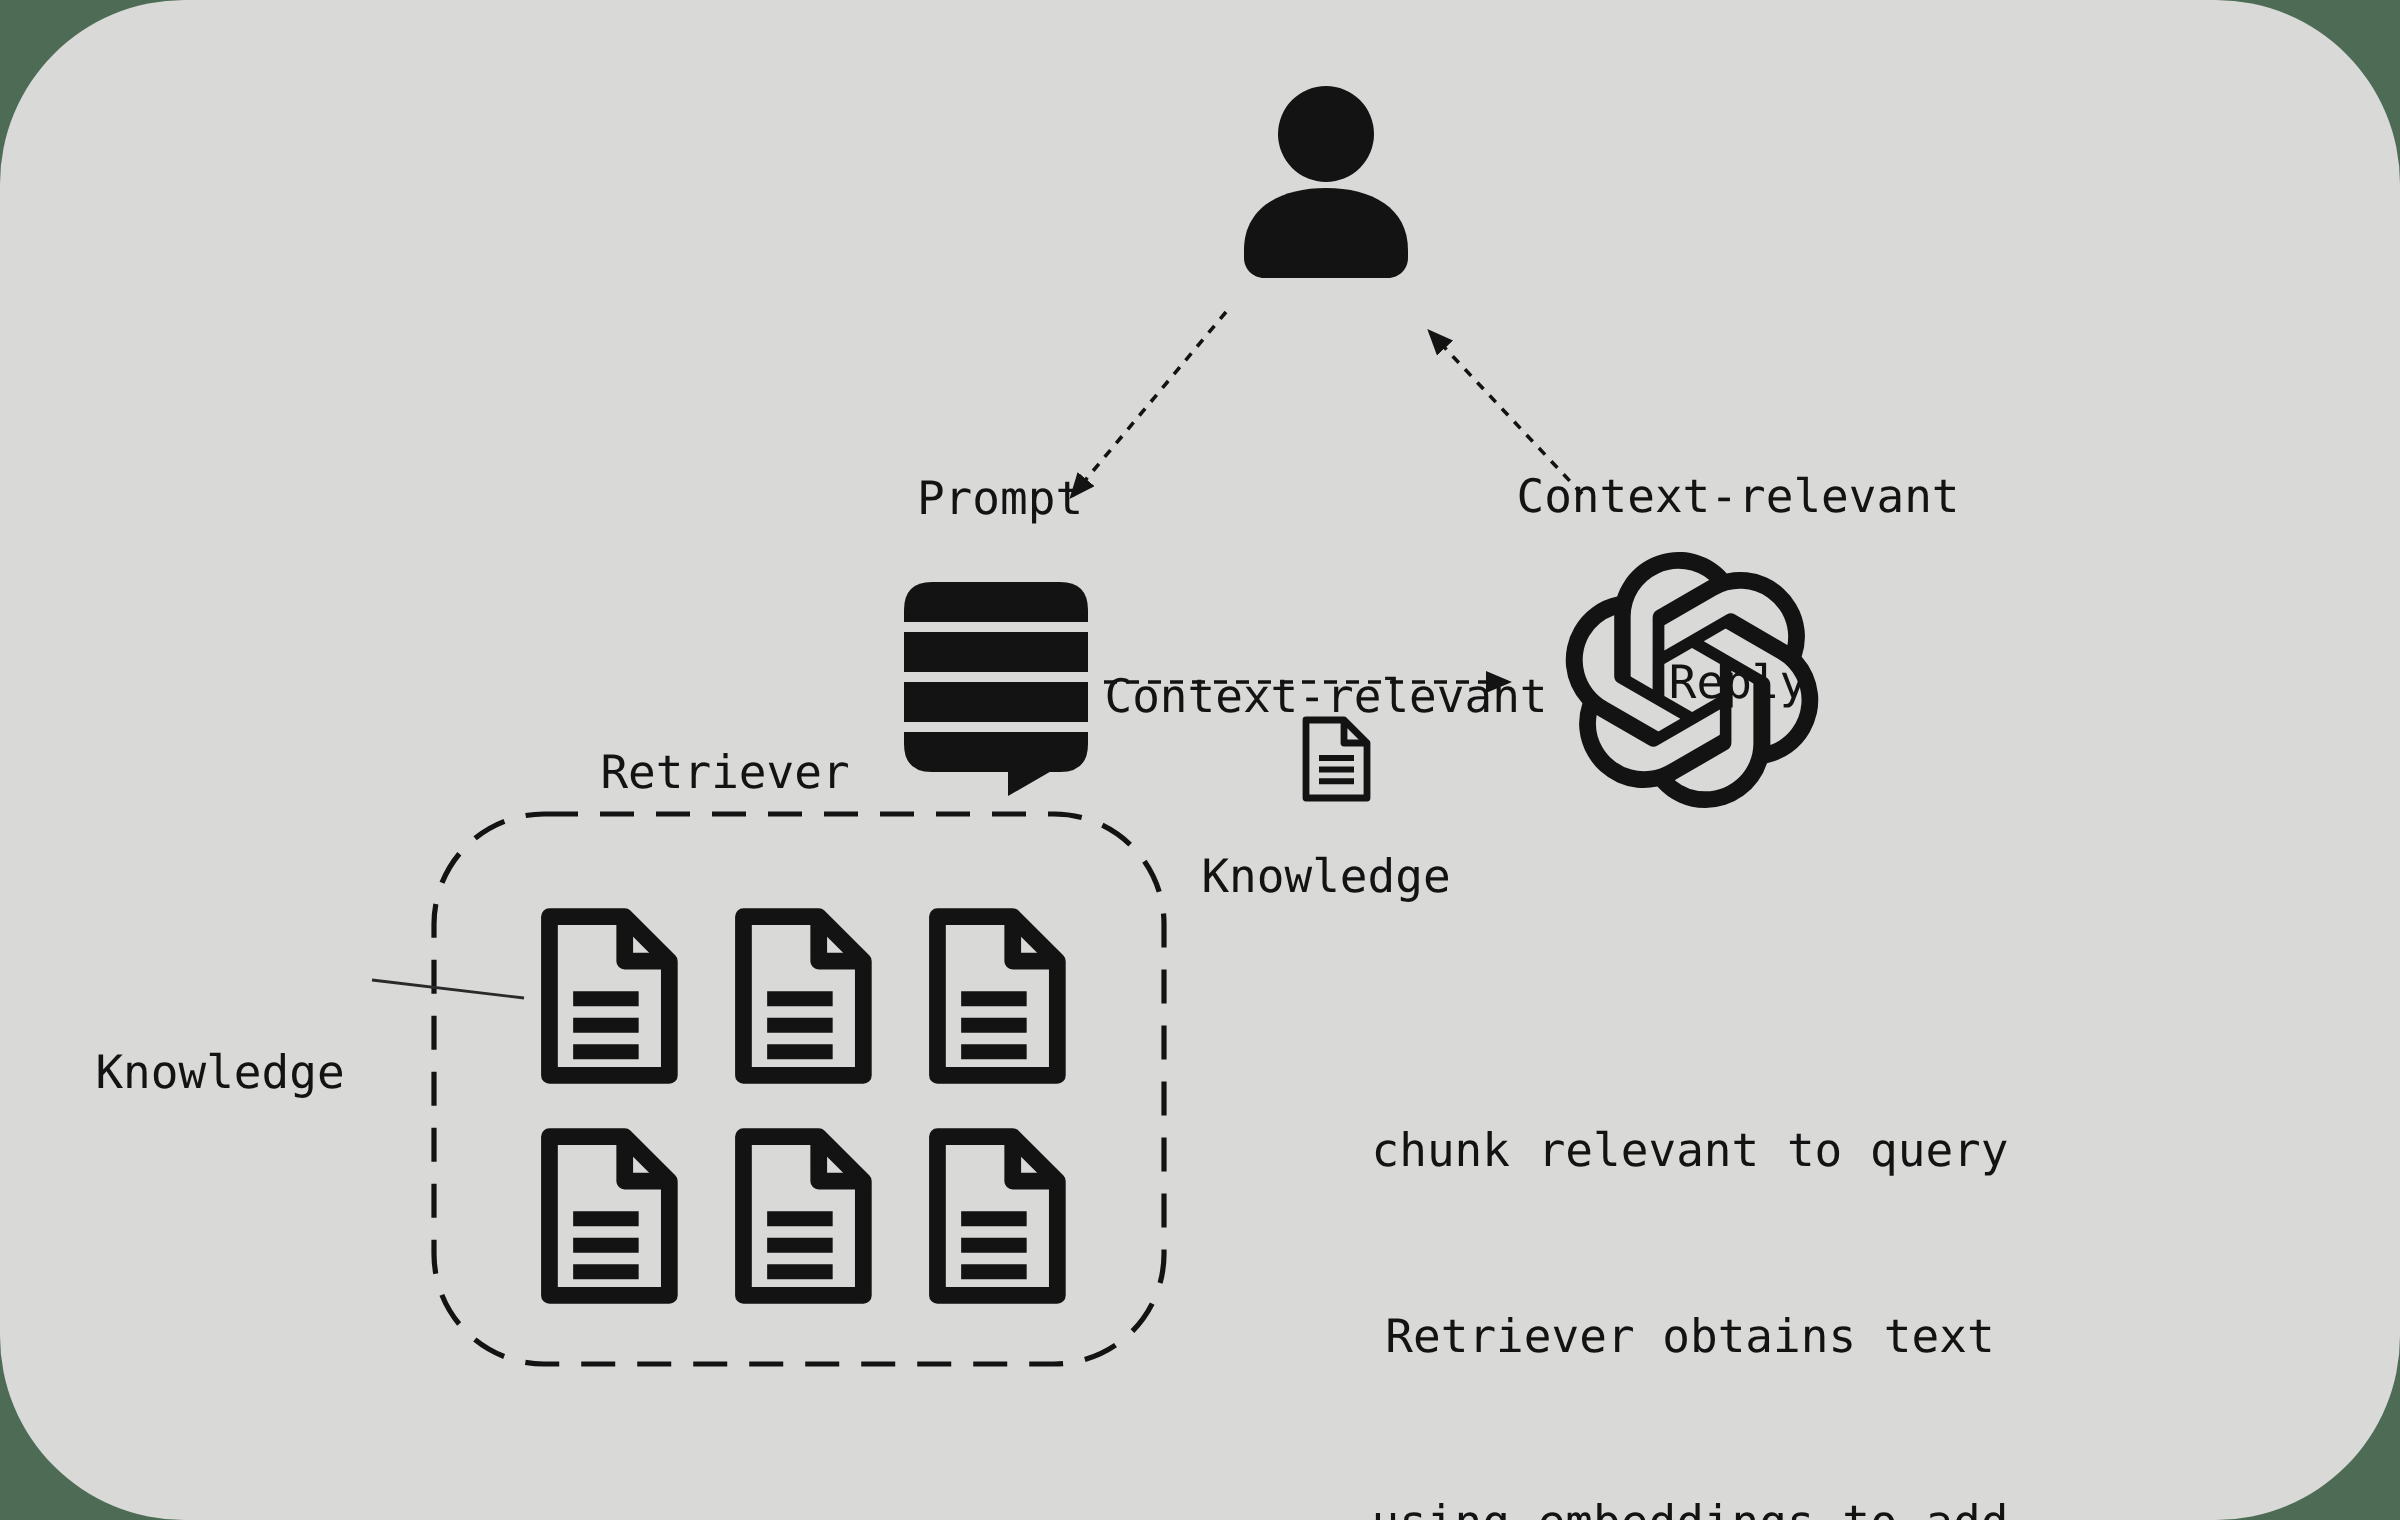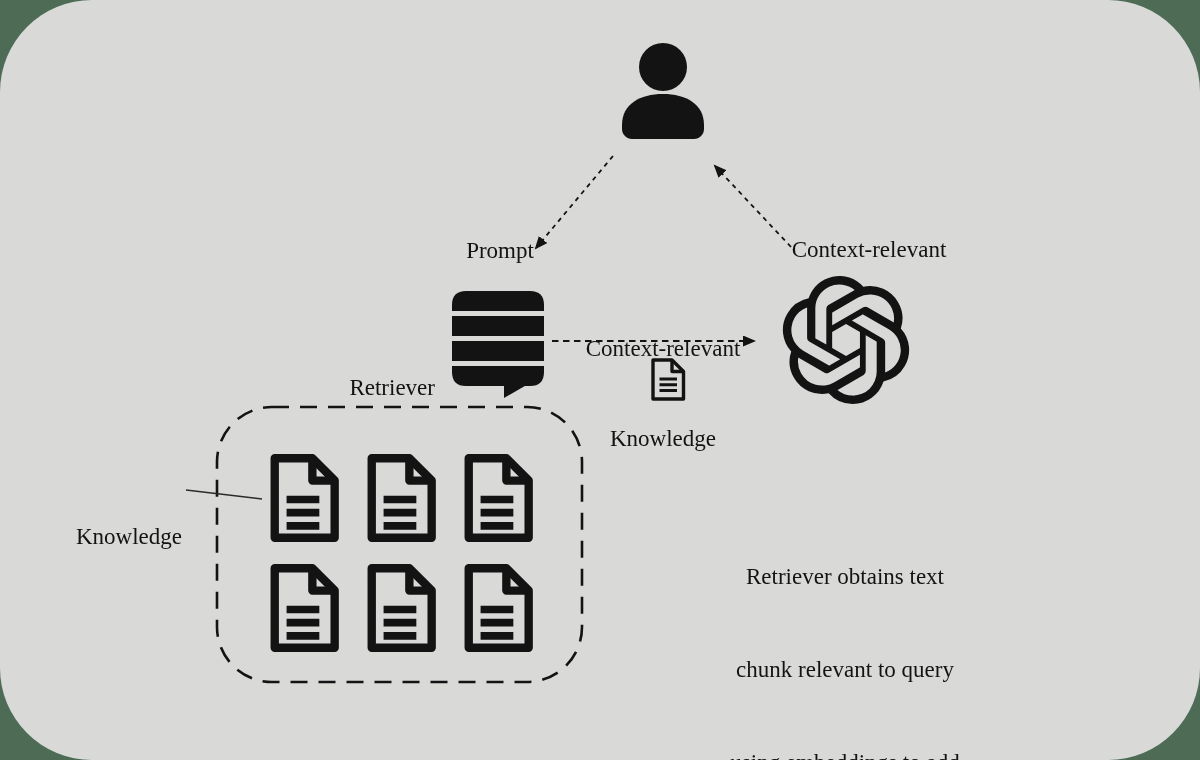--- a/index.html
+++ b/index.html
@@ -10,25 +10,25 @@
   }
   .stage{position:relative;width:1200px;height:760px;background:#4d6b55;}
   .card{
     position:absolute;inset:0;background:#d9dad8;border-radius:92px;
   }
   .overlay{position:absolute;left:0;top:0;z-index:1;pointer-events:none;}
   .icon{position:absolute;z-index:2;}
   .label{
     position:absolute;z-index:3;color:#131313;
     font-size:23px;line-height:31px;text-align:center;
-    white-space:pre;letter-spacing:0;font-family:Liberation Serif, serif;
+    white-space:pre;letter-spacing:0;
   }
   .label span{display:block;}
   .tight{line-height:30px;}
-  .right{text-align:right;}
+  .right{text-align:center;}
   .note{line-height:31px;}
   .doc-grid{
     position:absolute;left:262px;top:452px;z-index:2;
     display:grid;grid-template-columns:repeat(3,84px);
     column-gap:13px;row-gap:18px;
   }
   .doc-grid svg{display:block;}
 </style>
 </head>
 <body>
@@ -114,20 +114,21 @@
       <path d="M17.5 34 H41 M17.5 43.5 H41 M17.5 53 H41" stroke="#131313" stroke-width="5.4"></path>
     </svg>
   </div>
 
   <div class="label" style="left:430px;top:173px;width:140px;">
     <span>Prompt</span>
   </div>
 
   <div class="label" style="left:744px;top:172px;width:250px;">
     <span>Context-relevant</span>
+    <span>Reply</span>
   </div>
 
   <div class="label right" style="left:290px;top:310px;width:145px;">
     <span>Retriever</span>
   </div>
 
   <div class="label tight" style="left:538px;top:274px;width:250px;">
     <span>Context-relevant</span>
     <span>Knowledge</span>
   </div>
@@ -135,19 +136,19 @@
 
   <div class="label tight right" style="left:38px;top:462px;width:144px;">
     <span>Knowledge</span>
   </div>
 
   <div class="label" style="left:300px;top:698px;width:200px;">
     
   </div>
 
   <div class="label note" style="left:650px;top:499px;width:390px;">
+    <span>chunk relevant to query</span>
     <span>Retriever obtains text</span>
-    <span>chunk relevant to query</span>
     <span>using embeddings to add</span>
     
     
   </div>
 </div>
 
 </body></html>

